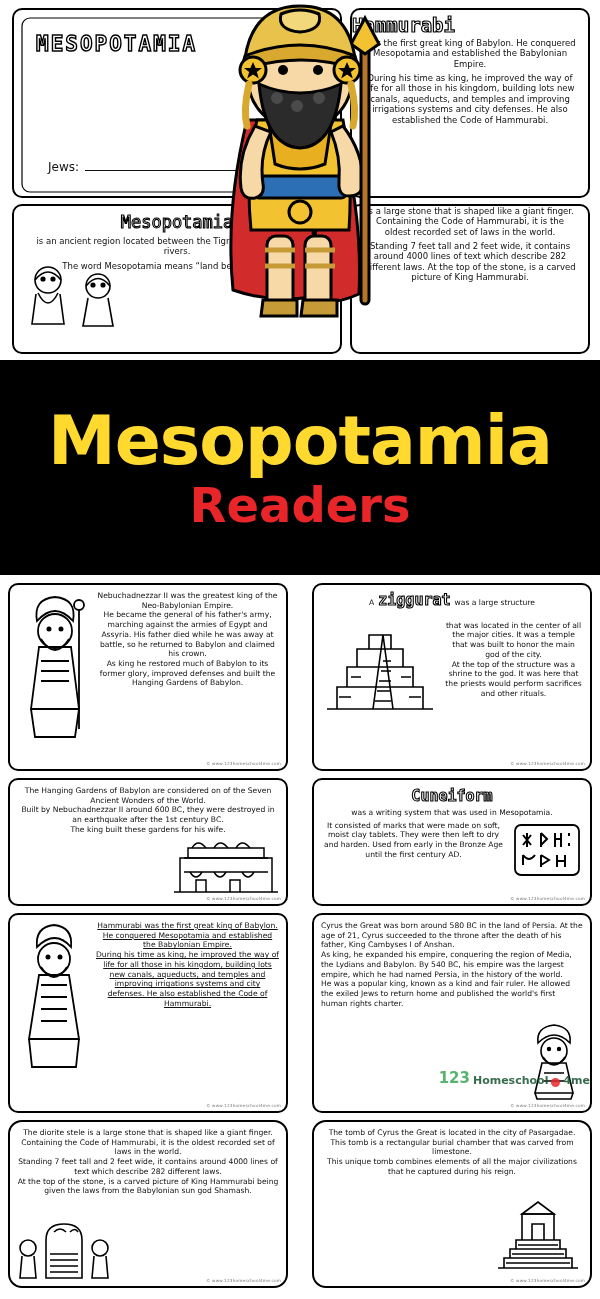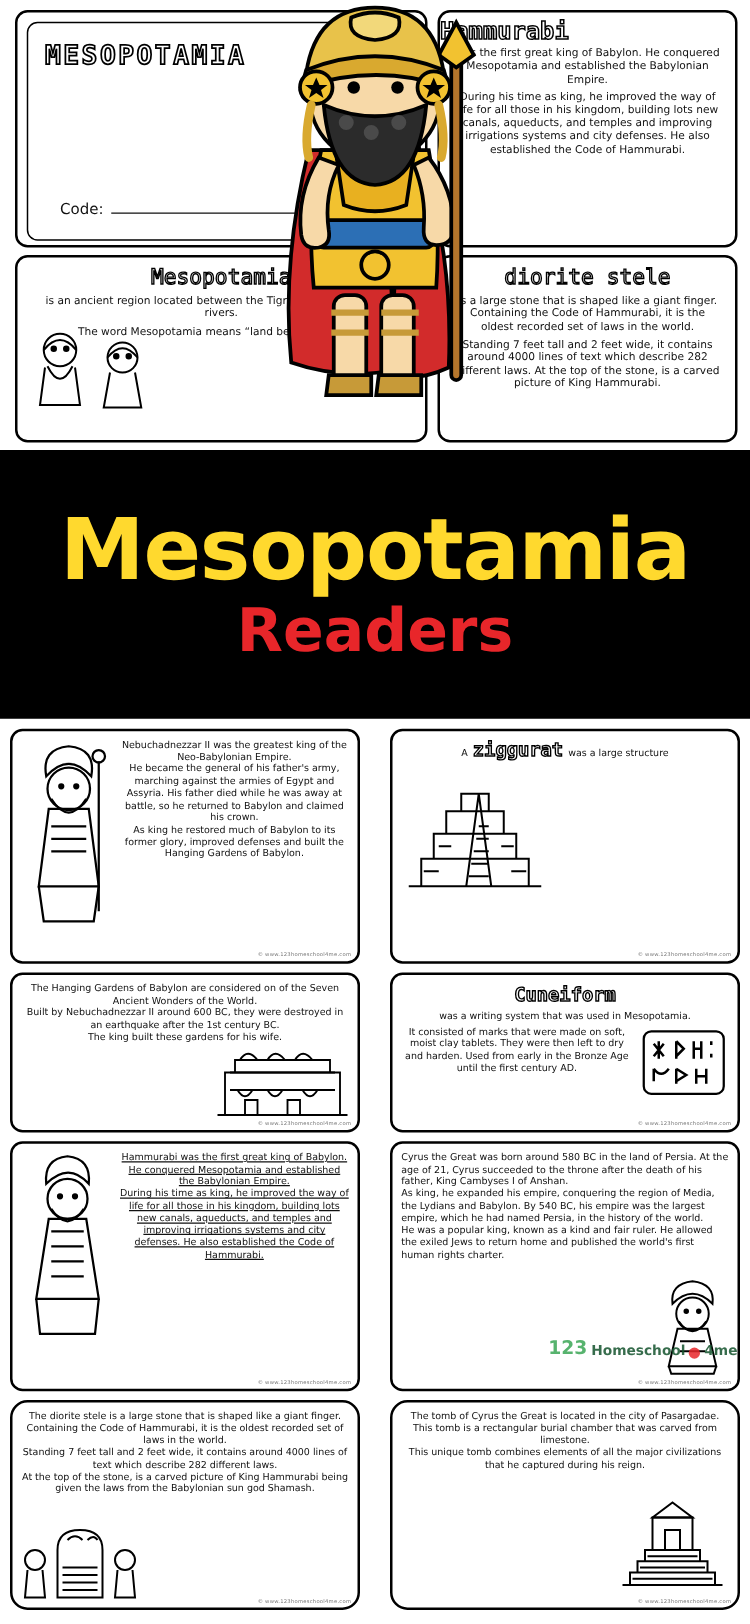--- a/index.html
+++ b/index.html
@@ -111,21 +111,21 @@
 <div class="page">
 
   <div class="top-collage">
 
     <div class="card tc-card1">
       <div class="title">MESOPOTAMIA</div>
       <svg width="330" height="190" viewBox="0 0 330 190">
         <rect x="8" y="8" width="314" height="174" rx="8" fill="none" stroke="#000" stroke-width="1.2"></rect>
       </svg>
       <div class="nameline">
-        <span>Code:</span><span class="rule"></span>
+        <span>Jews:</span><span class="rule"></span>
       </div>
     </div>
 
     <div class="card tc-card2">
       <div class="hd">Hammurabi</div>
       <div class="body">was the first great king of Babylon. He conquered Mesopotamia and established the Babylonian Empire.</div>
       <div class="body" style="margin-top:4px;">During his time as king, he improved the way of life for all those in his kingdom, building lots new canals, aqueducts, and temples and improving irrigations systems and city defenses. He also established the Code of Hammurabi.</div>
     </div>
 
     <div class="card tc-card3">
@@ -143,21 +143,20 @@
           <path d="M66 52 l-5 28 h30 l-5 -28"></path>
           <circle cx="21" cy="33" r="1.8" fill="#000"></circle>
           <circle cx="31" cy="33" r="1.8" fill="#000"></circle>
           <circle cx="71" cy="39" r="1.8" fill="#000"></circle>
           <circle cx="81" cy="39" r="1.8" fill="#000"></circle>
         </g>
       </svg>
     </div>
 
     <div class="card tc-card4">
-      <div class="hd">diorite stele</div>
       <div class="body">is a large stone that is shaped like a giant finger. Containing the Code of Hammurabi, it is the oldest recorded set of laws in the world.</div>
       <div class="body" style="margin-top:4px;">Standing 7 feet tall and 2 feet wide, it contains around 4000 lines of text which describe 282 different laws. At the top of the stone, is a carved picture of King Hammurabi.</div>
     </div>
 
     <svg class="hero-fig" viewBox="0 0 230 360">
 
       <path d="M62 120 q-22 90 -14 170 q40 14 84 6 q-6 -96 -10 -176z" fill="#D22B2B" stroke="#000" stroke-width="3"></path>
       <path d="M150 118 q28 84 24 176 q-26 12 -48 6 q8 -96 6 -182z" fill="#D22B2B" stroke="#000" stroke-width="3"></path>
 
       <rect x="82" y="236" width="26" height="72" rx="9" fill="#F7D9A8" stroke="#000" stroke-width="3"></rect>
@@ -246,20 +245,22 @@
               <path d="M6 88 h106"></path>
               <path d="M16 88 v-22 h86 v22"></path>
               <path d="M26 66 v-20 h66 v20"></path>
               <path d="M36 46 v-18 h46 v18"></path>
               <path d="M48 28 v-14 h22 v14"></path>
               <path d="M52 88 l10 -74 l10 74"></path>
               <path d="M54 80 h16 M56 70 h14 M58 60 h12 M60 50 h10 M62 40 h8"></path>
               <path d="M18 76 h12 M88 76 h12 M30 56 h10 M80 56 h10"></path>
             </g>
           </svg>
+          <div class="txt" style="white-space:pre-line;">that was located in the center of all the major cities. It was a temple that was built to honor the main god of the city.
+At the top of the structure was a shrine to the god. It was here that the priests would perform sacrifices and other rituals.</div>
         </div>
         <div class="credit">© www.123homeschool4me.com</div>
       </div>
     </div>
 
     <div class="row">
       <div class="gcard r2">
         <div class="txt" style="white-space:pre-line;">The Hanging Gardens of Babylon are considered on of the Seven Ancient Wonders of the World.
 Built by Nebuchadnezzar II around 600 BC, they were destroyed in an earthquake after the 1st century BC.
 The king built these gardens for his wife.</div>

